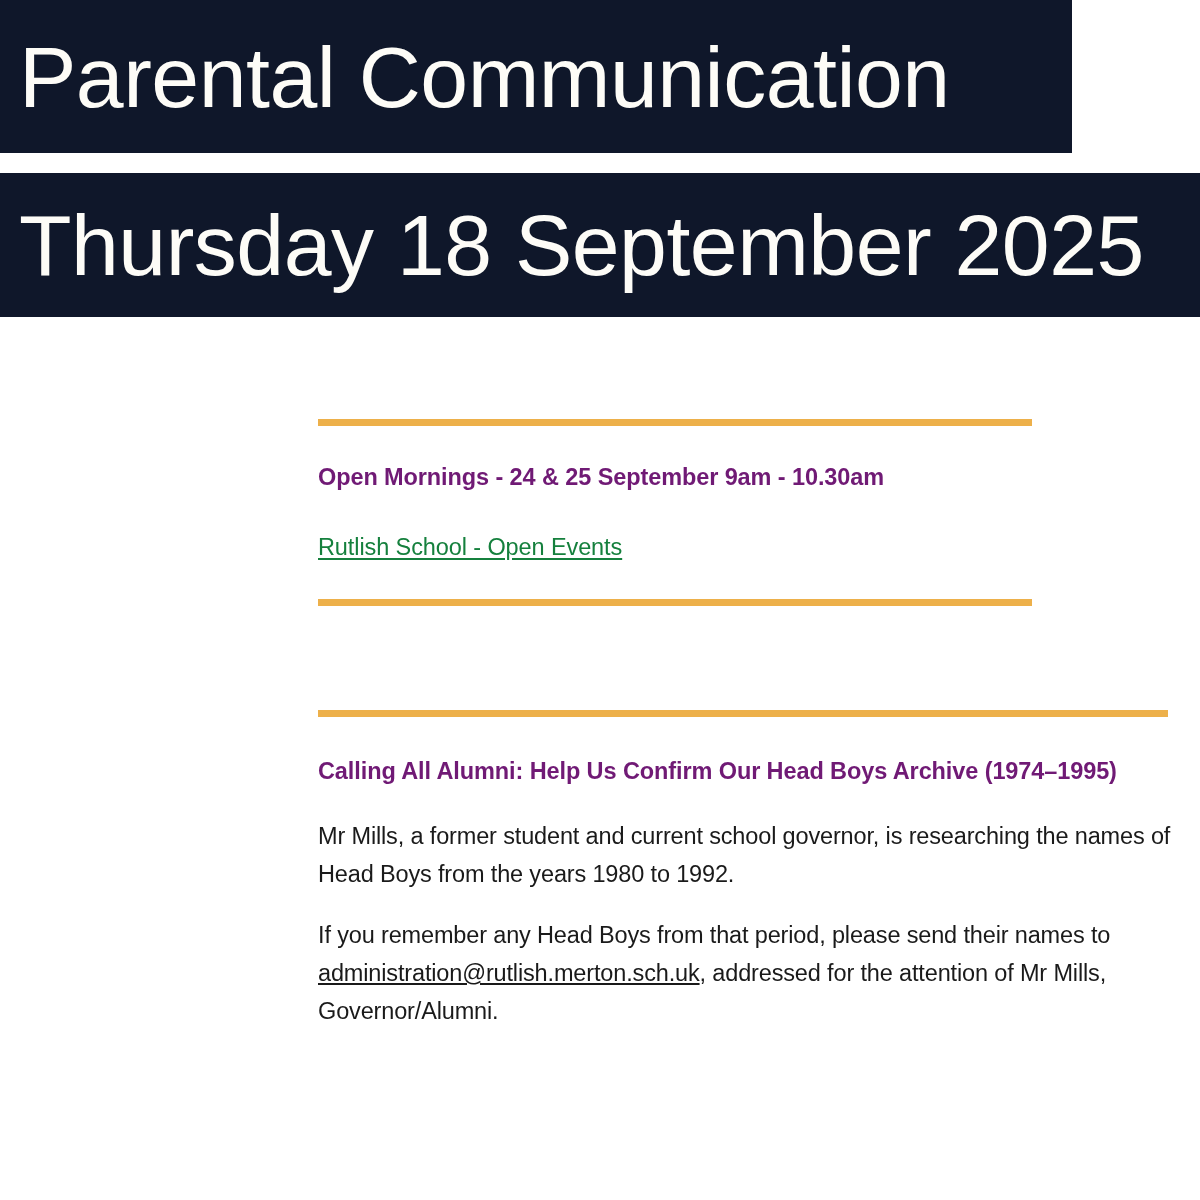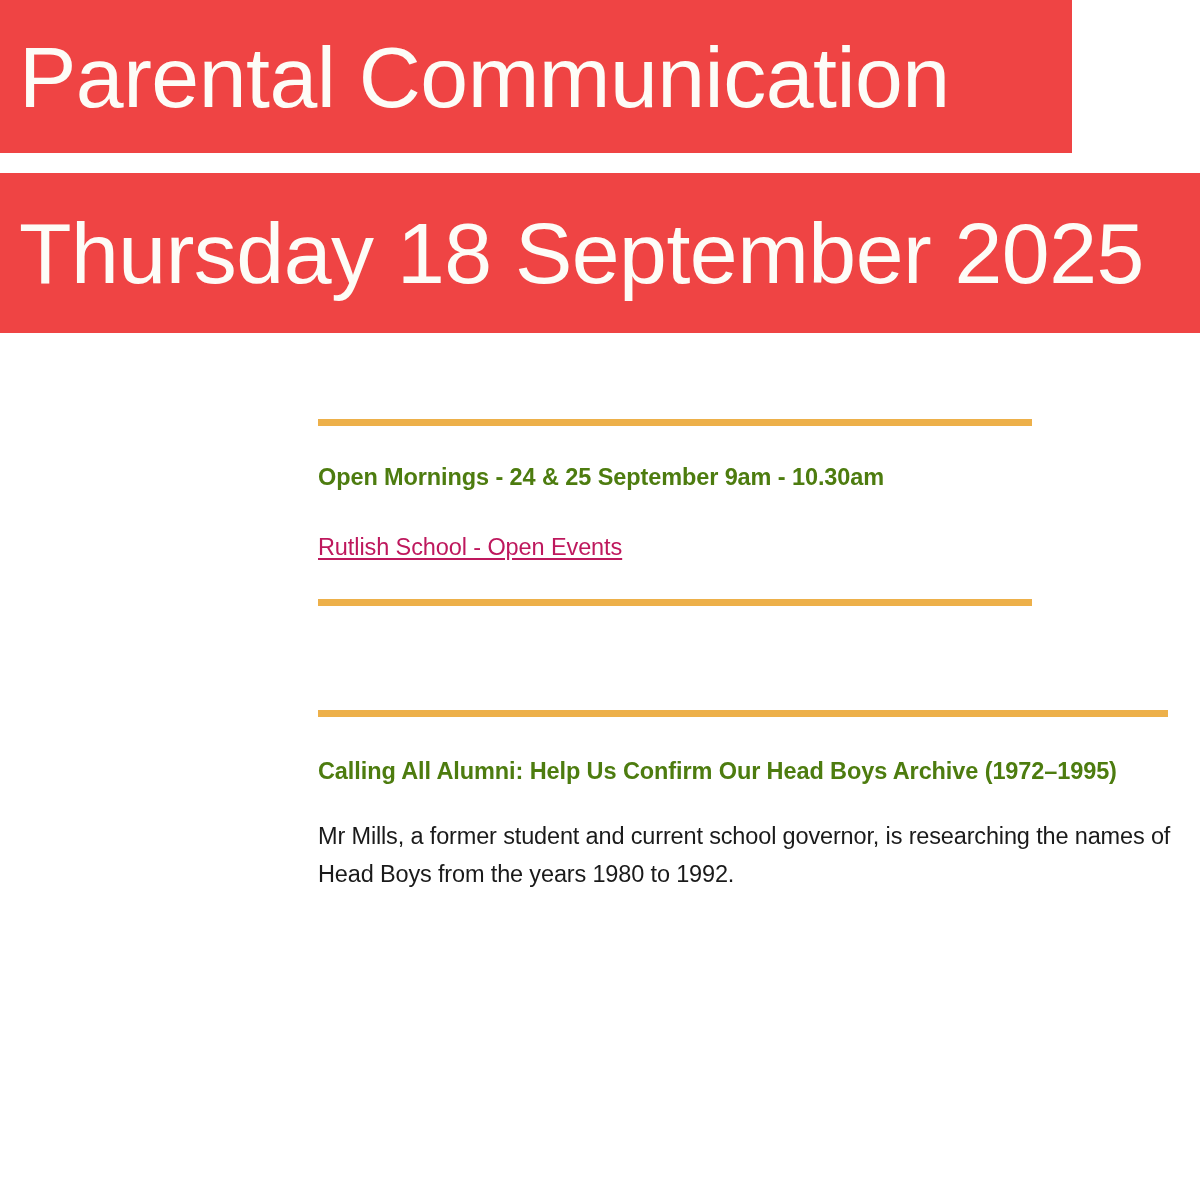--- a/index.html
+++ b/index.html
@@ -10,21 +10,21 @@
     width: 1200px;
     height: 1200px;
     background: #ffffff;
     font-family: "Liberation Sans", sans-serif;
     overflow: hidden;
     position: relative;
   }
 
   
   .banner {
-    background: #ef4444;
+    background: #0f172a;
     color: #fdfcf7;
     font-family: "Liberation Sans", sans-serif;
     font-weight: 400;
     letter-spacing: -0.5px;
     white-space: nowrap;
     box-sizing: border-box;
     position: absolute;
     display: flex;
     align-items: center;
   }
@@ -34,21 +34,21 @@
     width: 1072px;
     height: 153px;
     font-size: 86px;
     padding-left: 19px;
     line-height: 1;
   }
   .banner-line2 {
     left: 0;
     top: 173px;
     width: 1200px;
-    height: 160px;
+    height: 144px;
     font-size: 86px;
     padding-left: 19px;
     line-height: 1;
   }
 
   
   .content {
     position: absolute;
     left: 318px;
     top: 313px;
@@ -62,31 +62,31 @@
     margin: 0;
   }
   .rule-narrow { width: 714px; }
   .rule-wide   { width: 850px; }
 
   .section-one { padding-top: 106px; }
 
   .headline {
     font-size: 23.5px;
     font-weight: bold;
-    color: #4d7c0f;
+    color: #701a75;
     letter-spacing: -0.1px;
     line-height: 1.3;
     margin: 0;
   }
   .sec1-headline { padding: 36px 0 0 0; }
 
   .link {
     font-size: 23.5px;
     font-weight: 400;
-    color: #be185d;
+    color: #15803d;
     text-decoration: underline;
     text-underline-offset: 3px;
     display: inline-block;
     margin: 0;
     letter-spacing: -0.1px;
   }
   .sec1-link { padding: 41px 0 0 0; }
   .sec1-rule-bottom { margin-top: 38px; }
 
   .section-two { padding-top: 104px; }
@@ -133,20 +133,21 @@
     <p class="headline sec1-headline">Open Mornings - 24 &amp; 25 September 9am - 10.30am</p>
 
     <a class="link sec1-link" href="#">Rutlish School - Open Events</a>
 
     <hr class="rule rule-narrow sec1-rule-bottom">
   </section>
 
   <section class="section-two">
     <hr class="rule rule-wide">
 
-    <p class="headline sec2-headline">Calling All Alumni: Help Us Confirm Our Head Boys Archive (1972–1995)</p>
+    <p class="headline sec2-headline">Calling All Alumni: Help Us Confirm Our Head Boys Archive (1974–1995)</p>
 
     <p class="para para-first">Mr Mills, a former student and current school governor, is researching the names of Head Boys from the years 1980 to 1992.</p>
 
 
+    <p class="para"><span>If you remember any Head Boys from that period, please send their names to </span><a class="inline-link" href="#">administration@rutlish.merton.sch.uk</a><span>, addressed for the attention of Mr Mills, Governor/Alumni.</span></p>
   </section>
 
 </div>
 
 </body></html>

